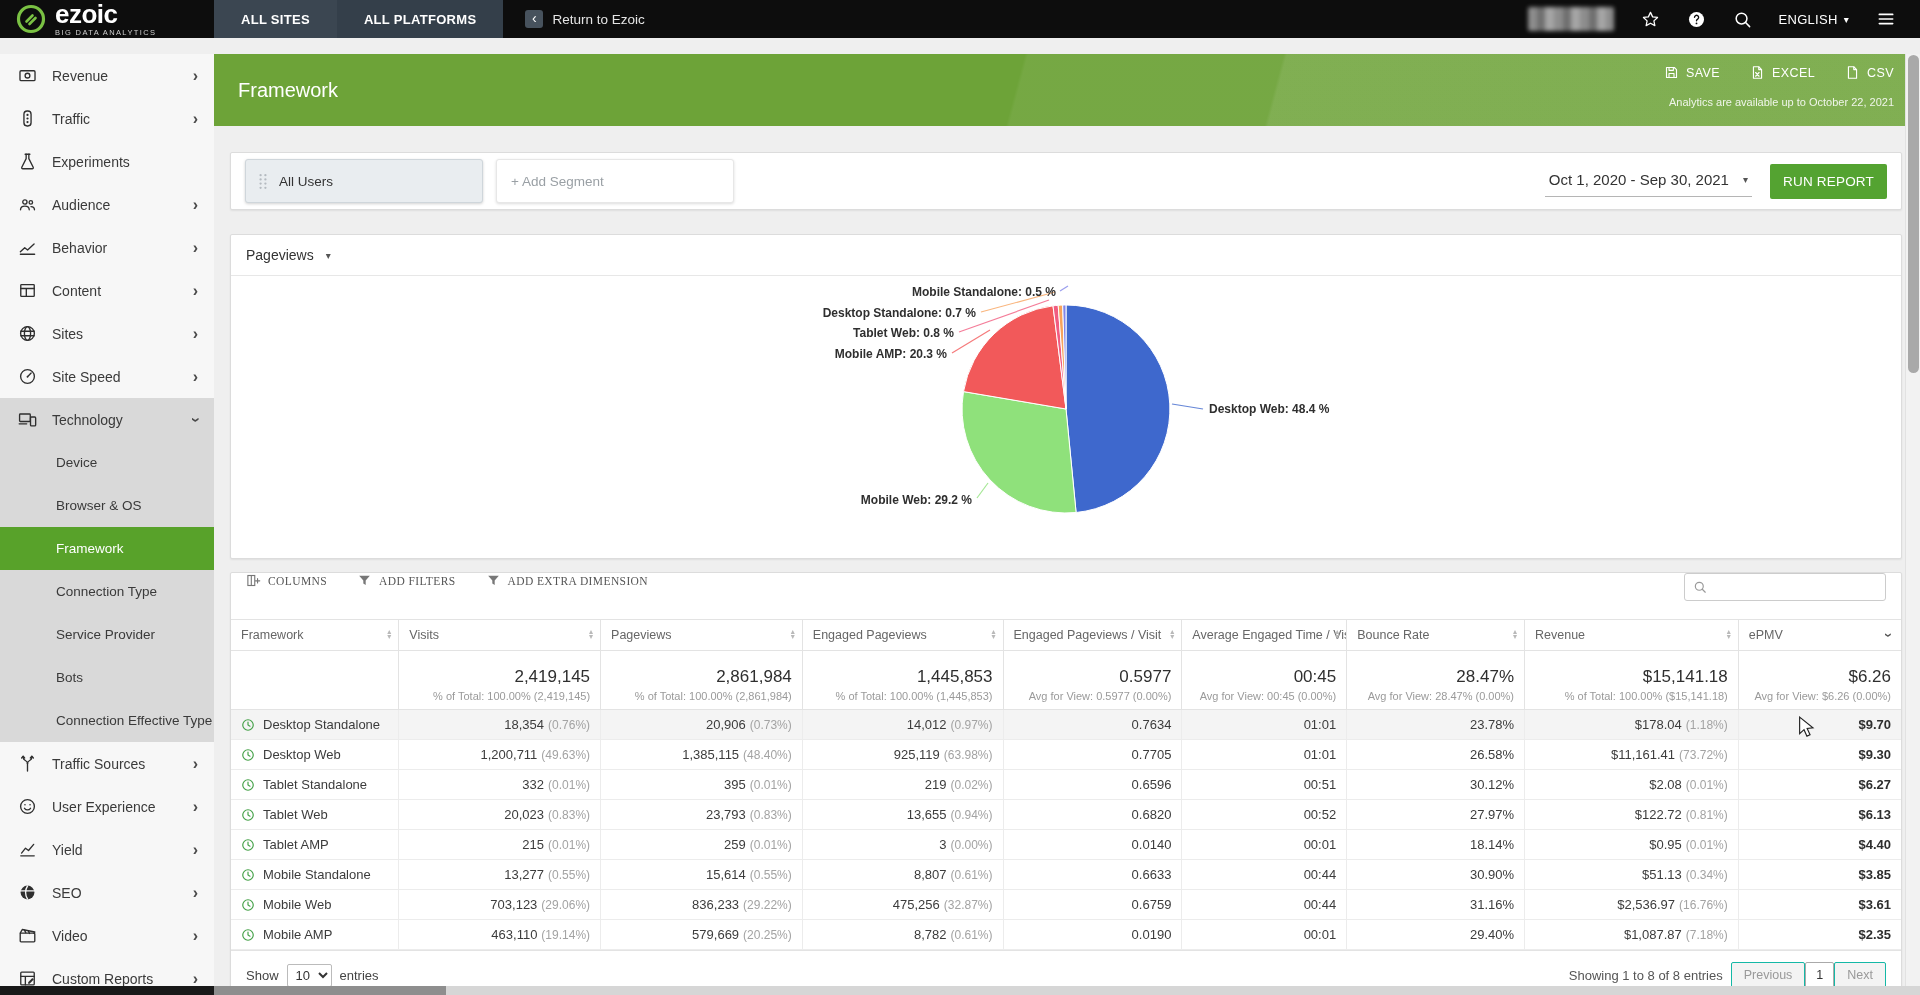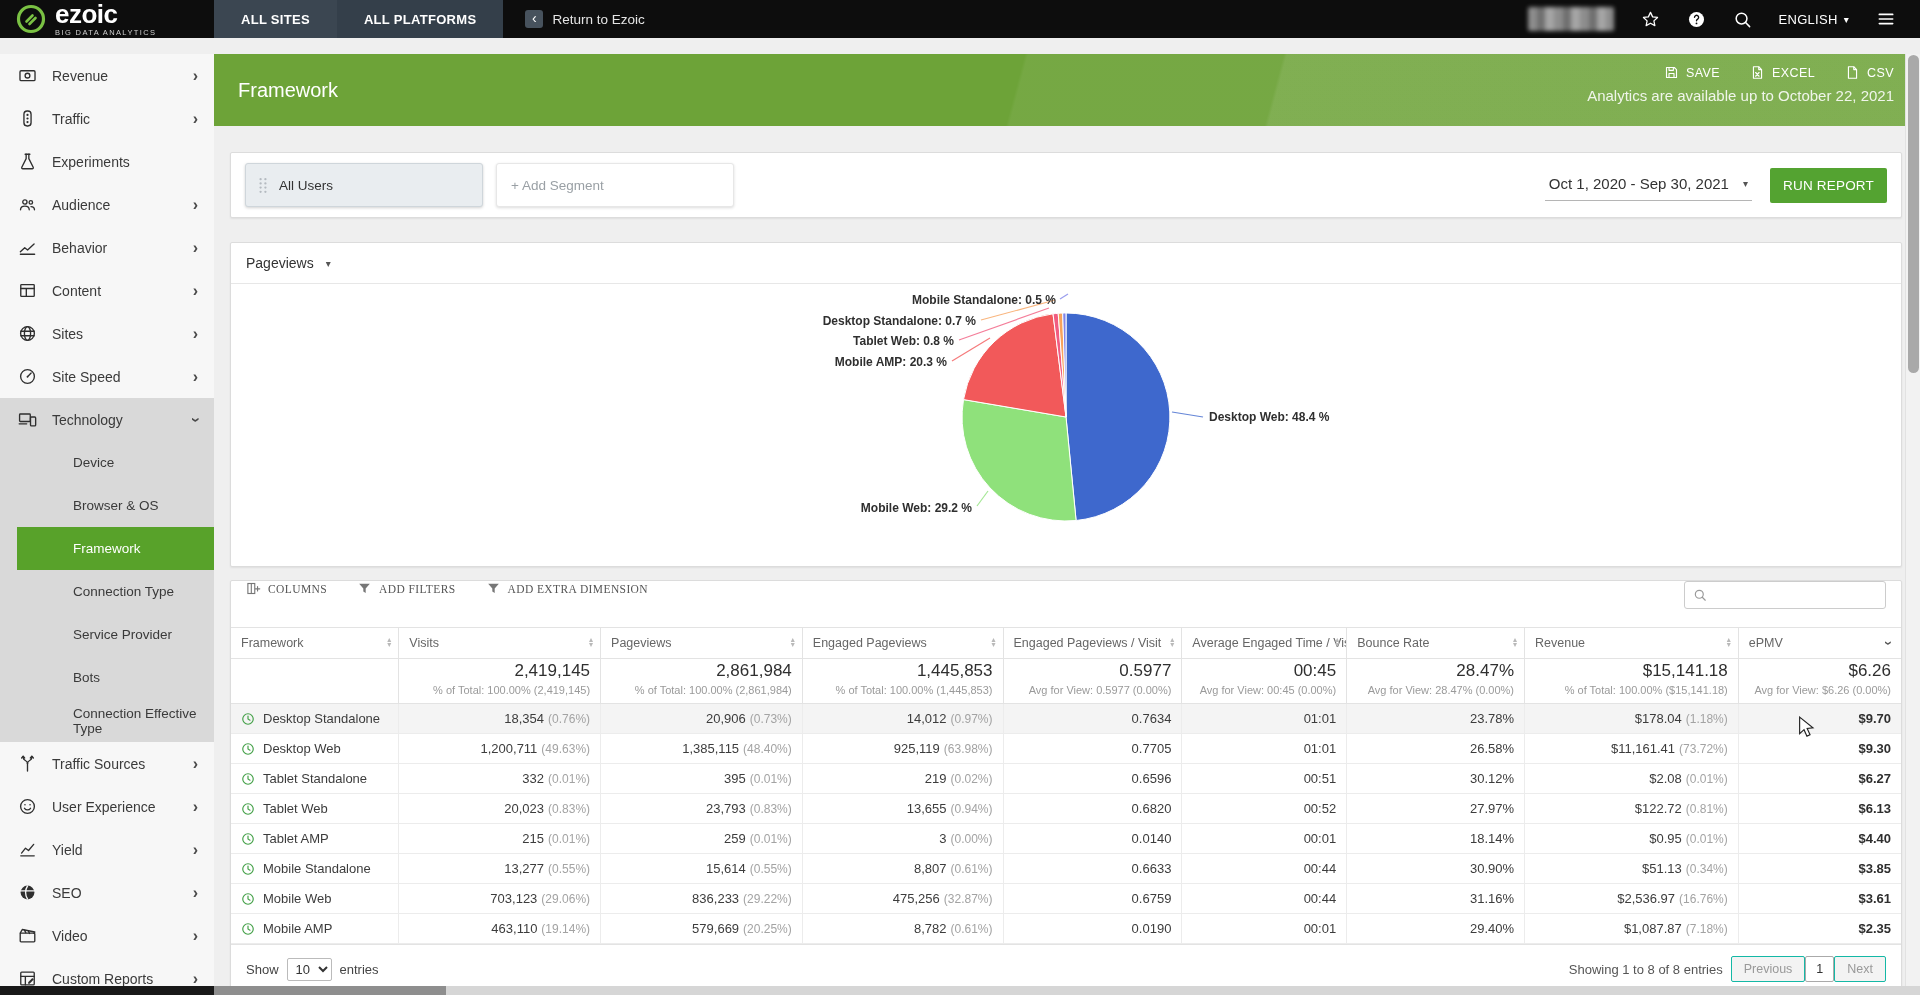--- a/index.html
+++ b/index.html
@@ -26,40 +26,40 @@
   .caret-down{font-size:10px;color:#fff;}
   
   .layout{display:flex;padding-top:54px;height:995px;box-sizing:border-box;}
   .sidebar{width:214px;flex-shrink:0;background:#f7f7f7;overflow:hidden;}
   .side-item{height:43px;display:flex;align-items:center;gap:15px;padding:0 16px 0 18px;font-size:14px;color:#3a3a3a;cursor:pointer;}
   .s-ic{width:19px;height:19px;color:#2f2f2f;display:flex;align-items:center;}
   .s-ic svg{width:19px;height:19px;}
   .chev{margin-left:auto;color:#4a4a4a;font-size:16px;line-height:1;font-weight:bold;}
   .chev.down{transform:rotate(90deg);}
   .tech-group{background:#d9d9d9;}
-  .side-sub{height:43px;display:flex;align-items:center;padding-left:56px;font-size:13.5px;color:#3a3a3a;cursor:pointer;margin-left:17px;}
+  .side-sub{height:43px;display:flex;align-items:center;padding-left:56px;font-size:13.5px;color:#3a3a3a;cursor:pointer;}
   .side-sub.active{background:#58a22a;color:#fff;}
   .main{flex:1;display:flex;flex-direction:column;min-width:0;}
   
   .page-header{height:72px;flex-shrink:0;color:#fff;display:flex;align-items:center;padding:0 24px;position:relative;
     background:
       linear-gradient(105deg, rgba(255,255,255,0) 62%, rgba(255,255,255,.08) 62.2%),
       linear-gradient(105deg, rgba(255,255,255,0) 47%, rgba(255,255,255,.06) 47.2%),
       #6da338;}
   .page-title{font-size:20px;font-weight:normal;margin:0;}
   .header-right{position:absolute;right:26px;top:11px;display:flex;flex-direction:column;align-items:flex-end;}
   .header-actions{display:flex;gap:30px;}
   .h-action{display:flex;align-items:center;gap:7px;color:#fff;font-size:12.5px;letter-spacing:.4px;cursor:pointer;}
   .h-action svg{width:15px;height:15px;}
-  .availability{font-size:15px;color:rgba(255,255,255,.88);margin-top:7px;}
+  .availability{font-size:11px;color:rgba(255,255,255,.88);margin-top:16px;}
   
   .content{flex:1;padding:26px 18px 0 16px;position:relative;min-width:0;}
   .card{background:#fff;border:1px solid #dcdcdc;border-radius:2px;box-shadow:0 1px 2px rgba(0,0,0,.07);box-sizing:border-box;}
   
-  .filter-card{height:66px;display:flex;align-items:center;padding:0 14px;margin-bottom:24px;}
+  .filter-card{height:58px;display:flex;align-items:center;padding:0 14px;margin-bottom:24px;}
   .segment-chip{width:238px;height:44px;background:#e9edf0;border:1px solid #cfd6db;border-radius:3px;display:flex;align-items:center;gap:11px;padding:0 12px;font-size:13.5px;color:#333;box-sizing:border-box;box-shadow:0 1px 3px rgba(0,0,0,.18);cursor:pointer;}
   .add-segment-chip{width:238px;height:44px;background:#fff;border:1px solid #e7e7e7;border-radius:3px;display:flex;align-items:center;padding:0 14px;font-size:13.5px;color:#9aa0a5;margin-left:13px;box-sizing:border-box;box-shadow:0 1px 3px rgba(0,0,0,.14);cursor:text;}
   .date-range{margin-left:auto;display:flex;align-items:center;gap:14px;font-size:15px;color:#333;border-bottom:1px solid #b5b5b5;padding:5px 4px 8px 4px;cursor:pointer;}
   .date-range .caret-down{color:#555;}
   .run-report{margin-left:18px;background:#54a331;color:#fff;border:none;font-size:13.5px;font-family:inherit;padding:10px 13px;border-radius:2px;cursor:pointer;letter-spacing:.2px;}
   
   .chart-card{margin-bottom:13px;}
   .chart-head{height:40px;display:flex;align-items:center;gap:12px;padding:0 15px;font-size:14px;color:#333;border-bottom:1px solid #e7e7e7;}
   .chart-head .caret-down{color:#555;cursor:pointer;}
   .chart-area{height:282px;position:relative;}
@@ -70,21 +70,21 @@
   .search-wrap{margin-left:auto;width:202px;height:28px;border:1px solid #ccc;border-radius:3px;display:flex;align-items:center;padding:0 8px;gap:6px;box-sizing:border-box;}
   .search-wrap svg{width:14px;height:14px;color:#999;flex-shrink:0;}
   .search-wrap input{border:none;outline:none;flex:1;font-size:13px;font-family:inherit;min-width:0;background:transparent;}
   table{width:100%;border-collapse:collapse;table-layout:fixed;}
   thead th{border:1px solid #e3e3e3;border-left:none;font-size:12.5px;color:#666;font-weight:normal;text-align:left;padding:8px 10px;position:relative;cursor:pointer;white-space:nowrap;overflow:hidden;}
   thead th:last-child{border-right:none;}
   .sort{position:absolute;right:7px;top:50%;transform:translateY(-50%);display:flex;flex-direction:column;line-height:.62;color:#b9b9b9;font-size:8px;}
   .sort-single{position:absolute;right:9px;top:50%;transform:translateY(-50%) rotate(90deg);font-size:14px;color:#555;font-weight:bold;}
   tbody td{border:1px solid #ececec;border-left:none;font-size:13px;color:#3c3c3c;padding:7px 10px;text-align:right;white-space:nowrap;overflow:hidden;}
   tbody td:last-child{border-right:none;}
-  tbody tr.totals td{border-color:#e3e3e3;padding:2px 10px 7px;}
+  tbody tr.totals td{border-color:#e3e3e3;padding:16px 10px 7px;}
   .tot-v{font-size:17px;color:#2f2f2f;}
   .tot-s{font-size:11px;color:#9a9a9a;margin-top:3px;}
   td.name{text-align:left;}
   .cellwrap{display:flex;align-items:center;gap:8px;}
   .clock{display:flex;align-items:center;}
   .clock svg{width:14px;height:14px;color:#43a047;}
   .pct{color:#a3a3a3;font-size:12px;margin-left:4px;}
   td.epmv{font-weight:bold;color:#2e2e2e;}
   tr.drow{cursor:pointer;}
   tr.drow.hovered{background:#f4f4f4;}

